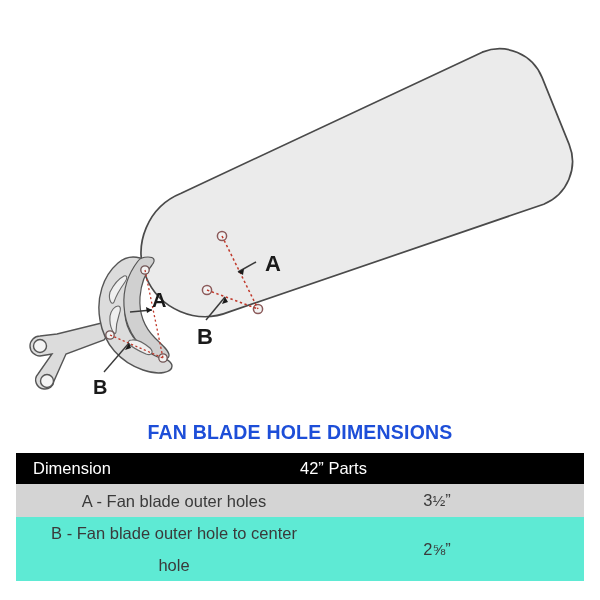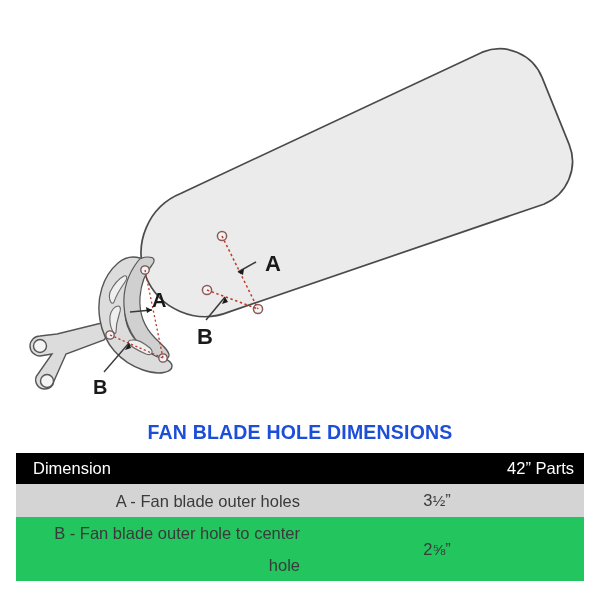--- a/index.html
+++ b/index.html
@@ -69,36 +69,36 @@
   }
   thead th {
     height: 31px;
     line-height: 31px;
   }
   thead th.col-dim {
     text-align: left;
     padding-left: 17px;
   }
   thead th.col-val {
-    text-align: right;
+    text-align: left;
     padding-right: 10px;
   }
   tbody tr.row-alt {
     background: #d4d4d4;
   }
   tbody tr.row-plain {
-    background: #22c55e;
+    background: #5eead4;
   }
   tbody td {
     height: 32px;
     line-height: 32px;
     color: #3a3a3a;
   }
   tbody td.col-dim {
-    text-align: right;
+    text-align: center;
     padding-left: 32px;
   }
   tbody td.col-val {
     text-align: center;
     padding-right: 10px;
     margin-top: 40px;
   }
   .frac {
     font-size: 0.93em;
   }

